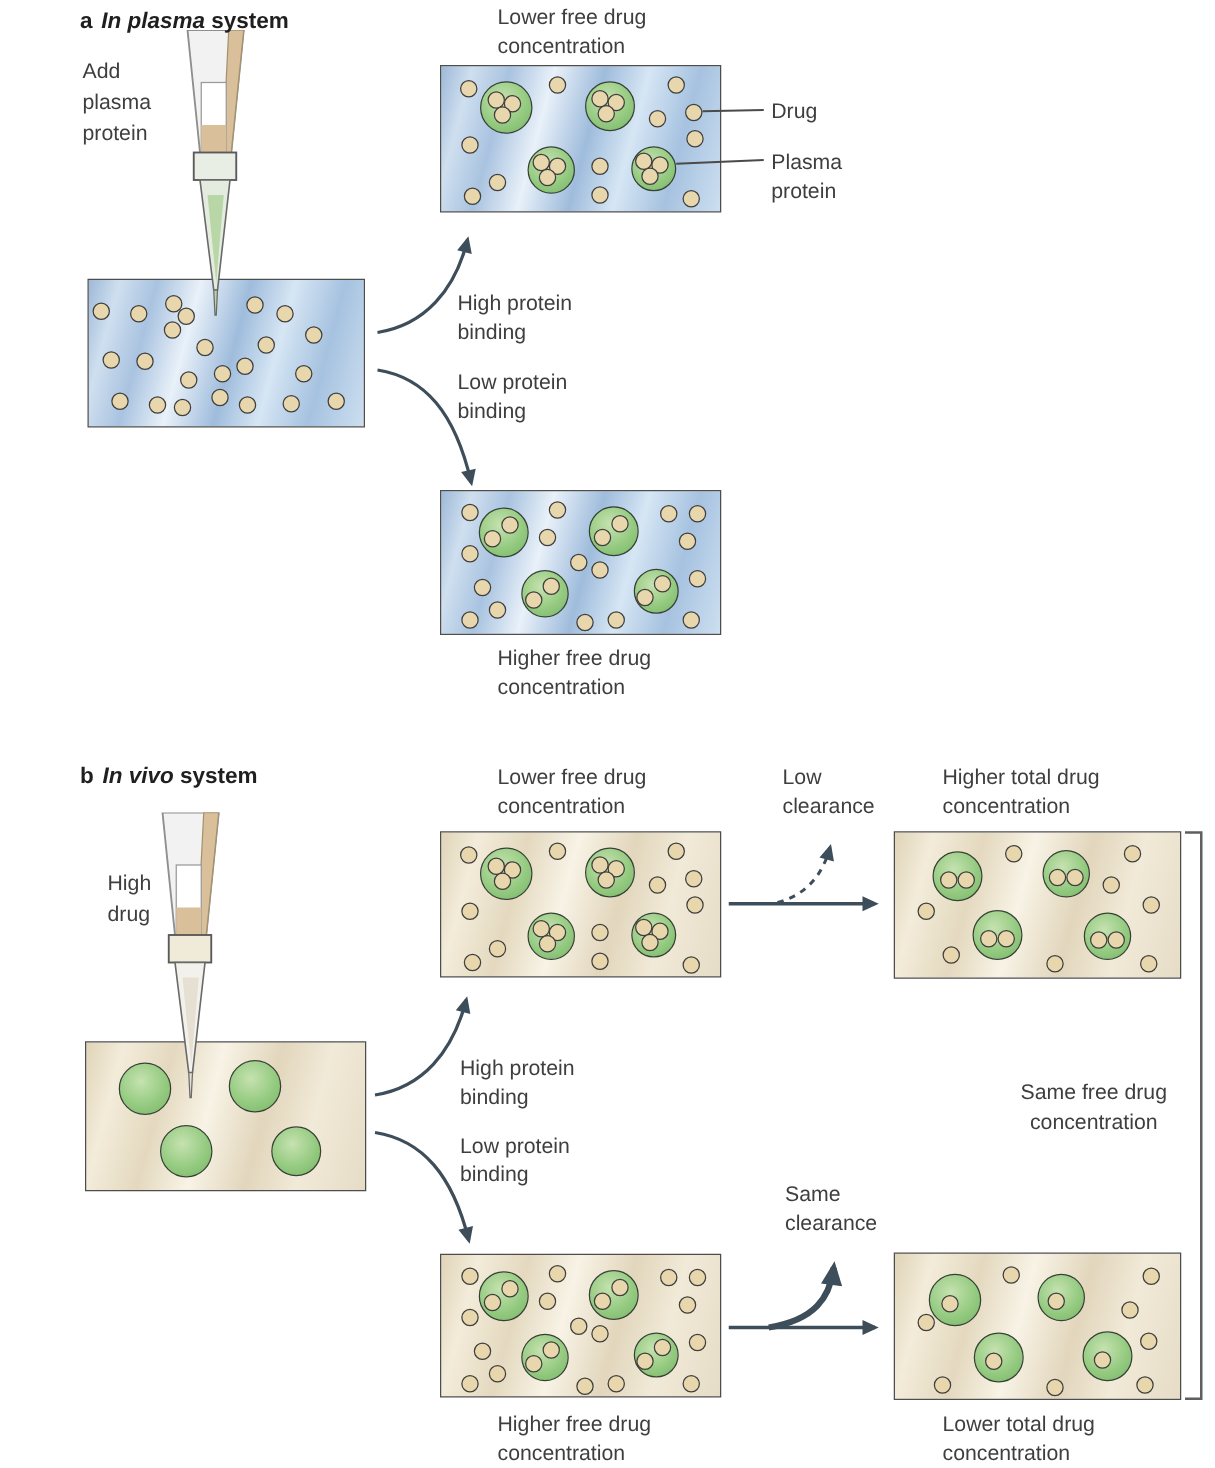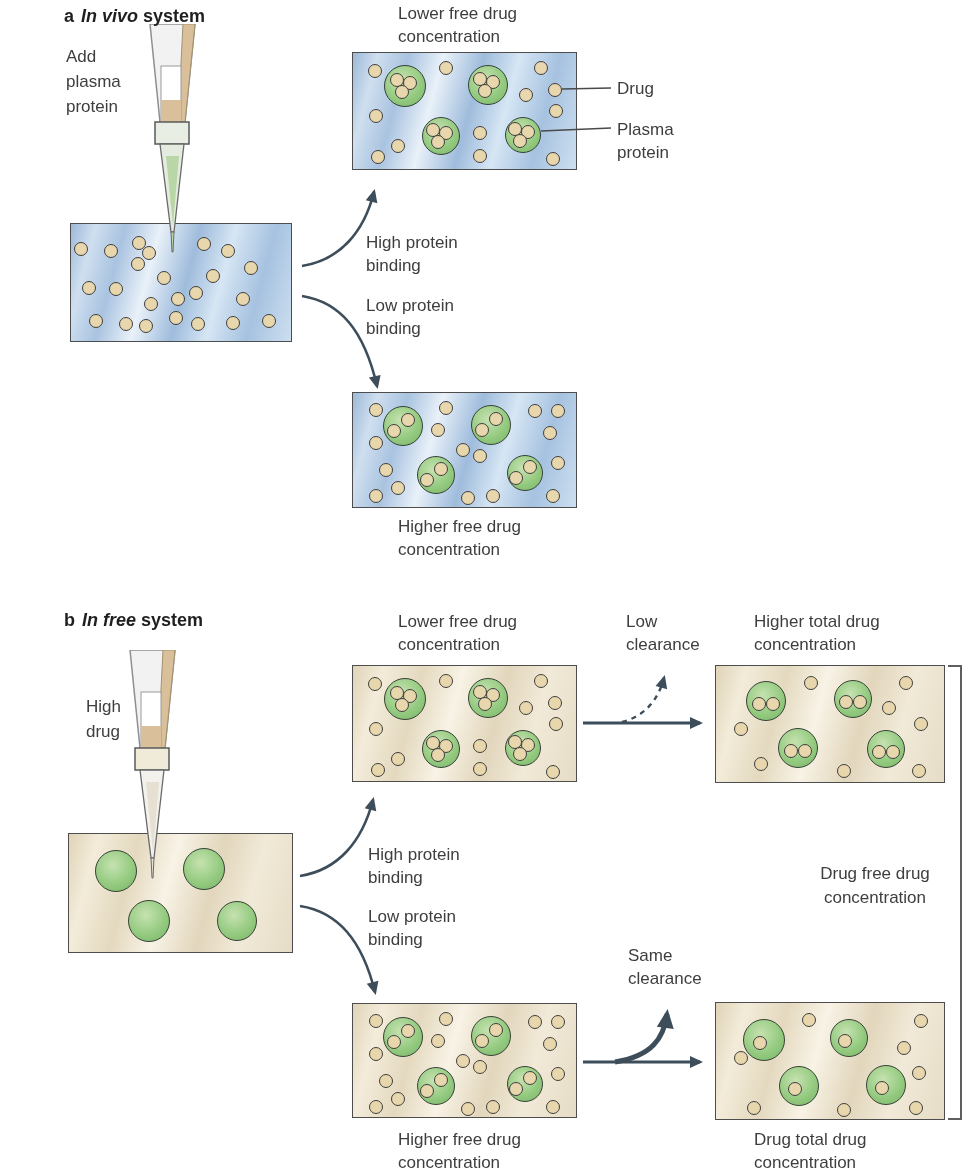--- a/index.html
+++ b/index.html
@@ -260,54 +260,54 @@
     <path d="M583,723 L700,723" fill="none" stroke="#3d4d5a" stroke-width="2.8" marker-end="url(#arrow)"></path>
     <path d="M622,722 C645,716 658,700 664,678" fill="none" stroke="#3d4d5a" stroke-width="2.4" stroke-dasharray="5 5" marker-end="url(#arrow)"></path>
     <path d="M583,1062 L700,1062" fill="none" stroke="#3d4d5a" stroke-width="2.8" marker-end="url(#arrow)"></path>
     <path d="M615,1062 C652,1056 664,1038 667,1014" fill="none" stroke="#3d4d5a" stroke-width="5" marker-end="url(#arrowBig)"></path>
     <path d="M562,89 L611,88" stroke="#4a4a4a" stroke-width="1.5" fill="none"></path>
     <path d="M541,131 L611,128" stroke="#4a4a4a" stroke-width="1.5" fill="none"></path>
     <path d="M948,666 L961,666 L961,1119 L948,1119" stroke="#5f5f5f" stroke-width="2" fill="none"></path>
   </svg>
 
   <div class="panel-title" style="left:64px;top:6px">
-    <span class="letter">a</span><span class="it">In vivo</span><span>system</span>
+    <span class="letter">a</span><span class="it">In plasma</span><span>system</span>
   </div>
   <div class="lbl" style="left:66px;top:44px;line-height:25px">Add
 plasma
 protein</div>
   <div class="lbl" style="left:398px;top:2px">Lower free drug
 concentration</div>
   <div class="lbl" style="left:617px;top:77px">Drug</div>
   <div class="lbl" style="left:617px;top:118px">Plasma
 protein</div>
   <div class="lbl" style="left:366px;top:231px">High protein
 binding</div>
   <div class="lbl" style="left:366px;top:294px">Low protein
 binding</div>
   <div class="lbl" style="left:398px;top:515px">Higher free drug
 concentration</div>
 
   <div class="panel-title" style="left:64px;top:610px">
-    <span class="letter">b</span><span class="it">In free</span><span>system</span>
+    <span class="letter">b</span><span class="it">In vivo</span><span>system</span>
   </div>
   <div class="lbl" style="left:86px;top:694px;line-height:25px">High
 drug</div>
   <div class="lbl" style="left:398px;top:610px">Lower free drug
 concentration</div>
   <div class="lbl" style="left:626px;top:610px">Low
 clearance</div>
   <div class="lbl" style="left:754px;top:610px">Higher total drug
 concentration</div>
   <div class="lbl" style="left:368px;top:843px">High protein
 binding</div>
   <div class="lbl" style="left:368px;top:905px">Low protein
 binding</div>
-  <div class="lbl ctr" style="left:800px;top:862px;width:150px;line-height:24px">Drug free drug
+  <div class="lbl ctr" style="left:800px;top:862px;width:150px;line-height:24px">Same free drug
 concentration</div>
   <div class="lbl" style="left:628px;top:944px">Same
 clearance</div>
   <div class="lbl" style="left:398px;top:1128px">Higher free drug
 concentration</div>
-  <div class="lbl" style="left:754px;top:1128px">Drug total drug
+  <div class="lbl" style="left:754px;top:1128px">Lower total drug
 concentration</div>
 
 </div>
 
 </body></html>

